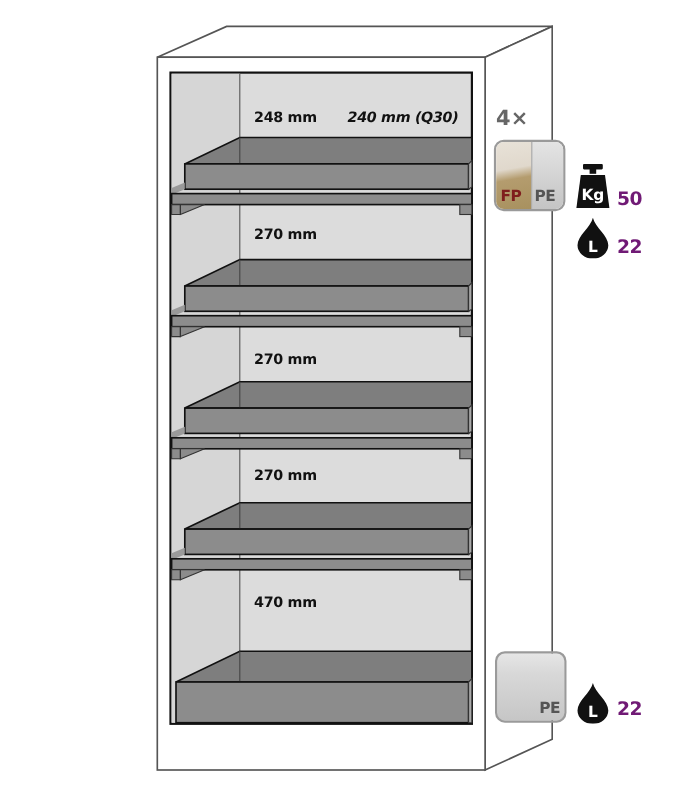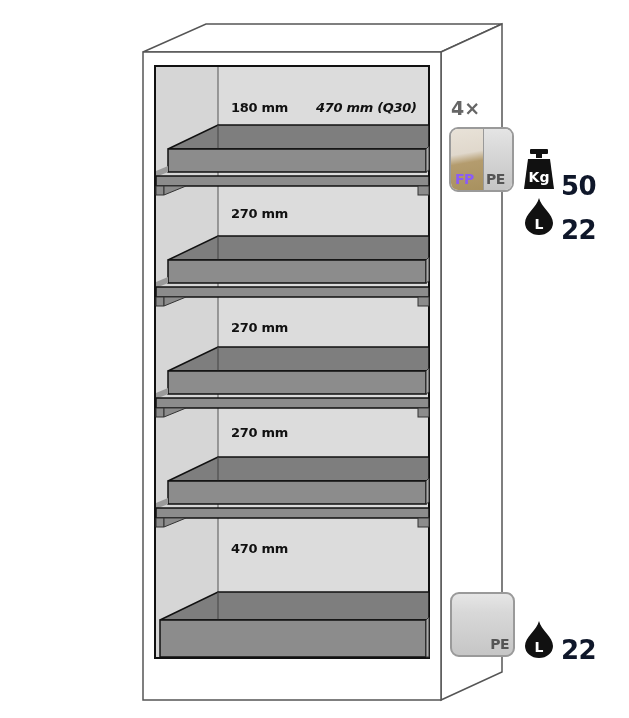--- a/index.html
+++ b/index.html
@@ -1,20 +1,20 @@
 <!DOCTYPE html>
 <html><head>
 <meta charset="utf-8">
 <style>
   html, body { margin:0; padding:0; background:#ffffff; }
   body { width:629px; height:718px; position:relative; overflow:hidden; font-family:"DejaVu Sans", sans-serif; }
   svg.cab { position:absolute; left:0; top:0; }
   .lbl { position:absolute; font-family:"DejaVu Sans", sans-serif; font-weight:bold; font-size:13px; color:#111; letter-spacing:-0.3px; white-space:nowrap; }
   .lbl.it { font-style:italic; }
-  .num { position:absolute; font-family:"DejaVu Sans", sans-serif; font-weight:bold; font-size:26px; color:#0f172a; letter-spacing:-0.5px; }
+  .num { position:absolute; font-family:"DejaVu Sans", sans-serif; font-weight:bold; font-size:17px; color:#701a75; letter-spacing:-0.5px; }
   .mult { position:absolute; font-family:"DejaVu Sans", sans-serif; font-weight:bold; font-size:19px; color:#666; }
   .mat { position:absolute; border-radius:9px; border:2px solid #9a9a9a; box-sizing:border-box; overflow:hidden; }
   .mat .half { position:absolute; top:0; bottom:0; }
   .mat .txt { position:absolute; bottom:3px; font-family:"DejaVu Sans", sans-serif; font-weight:bold; font-size:14px; color:#555; letter-spacing:-0.5px; }
   .ico { position:absolute; }
 </style>
 </head>
 <body>
 
 <svg class="cab" width="629" height="718" viewBox="0 0 629 718">
@@ -78,32 +78,32 @@
     </g>
 
   <g>
     <polygon points="218,592 429,592 429,620 160,620" fill="#7e7e7e" stroke="#111" stroke-width="1.5"></polygon>
     <line x1="218" y1="592" x2="218" y2="620" stroke="#444" stroke-width="1"></line>
     <rect x="160" y="620" width="266" height="37" fill="#8c8c8c" stroke="#111" stroke-width="1.5"></rect>
     <polygon points="426,620 429,617 429,657 426,657" fill="#aaa" stroke="#333" stroke-width="1"></polygon>
   </g>
 </svg>
 
-<div class="lbl" style="left:231px;top:100px;">180 mm</div>
-<div class="lbl it" style="left:316px;top:100px;">470 mm (Q30)</div>
+<div class="lbl" style="left:231px;top:100px;">248 mm</div>
+<div class="lbl it" style="left:316px;top:100px;">240 mm (Q30)</div>
 <div class="lbl" style="left:231px;top:206px;">270 mm</div>
 <div class="lbl" style="left:231px;top:320px;">270 mm</div>
 <div class="lbl" style="left:231px;top:425px;">270 mm</div>
 <div class="lbl" style="left:231px;top:541px;">470 mm</div>
 
 <div class="mult" style="left:451px;top:97px;">4×</div>
 <div class="mat" style="left:449px;top:127px;width:65px;height:65px;">
   <div class="half" style="left:0;width:32px;background:linear-gradient(170deg,#e8e2d8 0%,#e0d8cc 40%,#b49c6e 55%,#a8915f 100%);"></div>
   <div class="half" style="left:32px;right:0;background:linear-gradient(180deg,#e4e4e4,#c4c4c4);border-left:1px solid #999;"></div>
-  <span class="txt" style="left:4px;color:#8b5cf6;">FP</span>
+  <span class="txt" style="left:4px;color:#7f1d1d;">FP</span>
   <span class="txt" style="left:35px;">PE</span>
 </div>
 
 <svg class="ico" style="left:522px;top:147px;" width="34" height="44" viewBox="0 0 34 44">
   <rect x="8" y="2" width="18" height="5" rx="1" fill="#111"></rect>
   <rect x="14" y="6" width="6" height="5" fill="#111"></rect>
   <path d="M6 12 H28 L32 42 H2 Z" fill="#111"></path>
   <text x="17" y="35" text-anchor="middle" font-family="DejaVu Sans, sans-serif" font-weight="bold" font-size="14" fill="#fff">Kg</text>
 </svg>
 <div class="num" style="left:561px;top:171px;">50</div>

